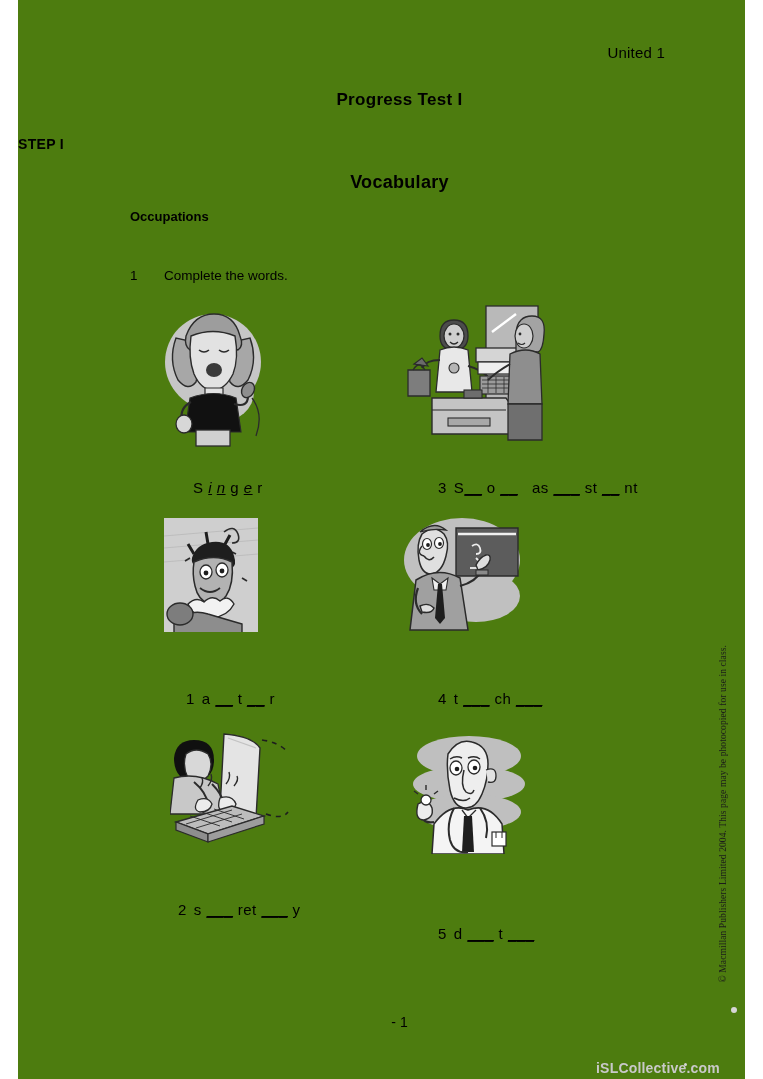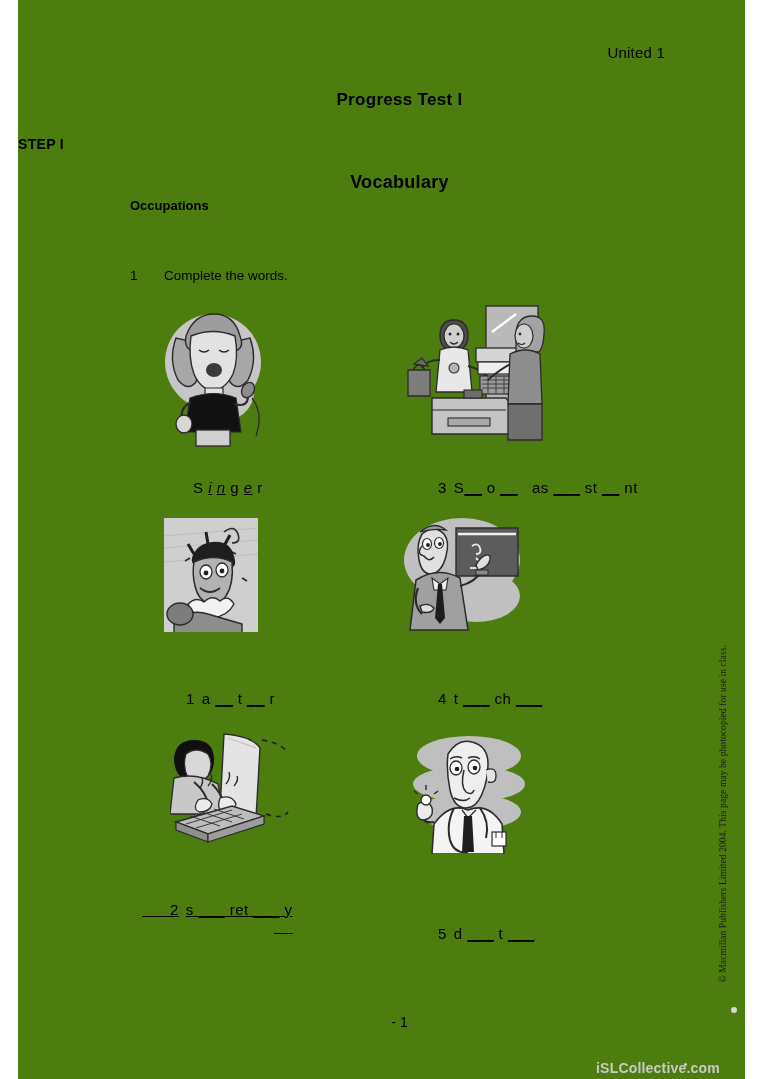--- a/index.html
+++ b/index.html
@@ -53,21 +53,21 @@
     top: 172px;
     left: 0;
     width: 763px;
     text-align: center;
     font-size: 18px;
     font-weight: bold;
     letter-spacing: .3px;
   }
   .topic-heading {
     position: absolute;
-    top: 198px;
+    top: 209px;
     left: 112px;
     font-size: 13px;
     font-weight: bold;
   }
   .task-row {
     position: absolute;
     top: 268px;
     left: 112px;
     font-size: 13.5px;
     font-weight: normal;
@@ -348,21 +348,21 @@
 
         <path d="M6 92 l56 -16 l32 10 l-56 18 z" fill="#bdbdbd" stroke="#2b2b2b" stroke-width="1.4"></path>
         <path d="M6 92 l0 8 l32 12 l0 -8 z" fill="#8e8e8e" stroke="#2b2b2b" stroke-width="1.2"></path>
         <path d="M38 104 l56 -18 l0 8 l-56 18 z" fill="#9d9d9d" stroke="#2b2b2b" stroke-width="1.2"></path>
         <g stroke="#2b2b2b" stroke-width=".9" fill="none">
           <path d="M20 86 l30 10 M32 82 l30 10 M44 79 l30 10"></path>
           <path d="M16 94 l46 -14 M26 98 l46 -14"></path>
         </g>
       </svg>
     </div>
-    <div class="ex-line" style="left:124px; top:884px;text-decoration:underline;">
+    <div class="ex-line" style="left:132px; top:884px;">
       <span class="num">2</span><span><span>s </span><span class="blank">___</span><span> ret </span><span class="blank">___</span><span> y</span></span>
     </div>
   </div>
 
   <div class="ex-item">
     <div class="ex-art" style="left:388px; top:728px;">
       <svg class="art-svg" width="126" height="126" viewBox="0 0 126 126">
         <ellipse cx="63" cy="28" rx="52" ry="20" fill="#bfbfbf"></ellipse>
         <ellipse cx="63" cy="56" rx="56" ry="18" fill="#bfbfbf"></ellipse>
         <ellipse cx="63" cy="84" rx="52" ry="18" fill="#bfbfbf"></ellipse>

